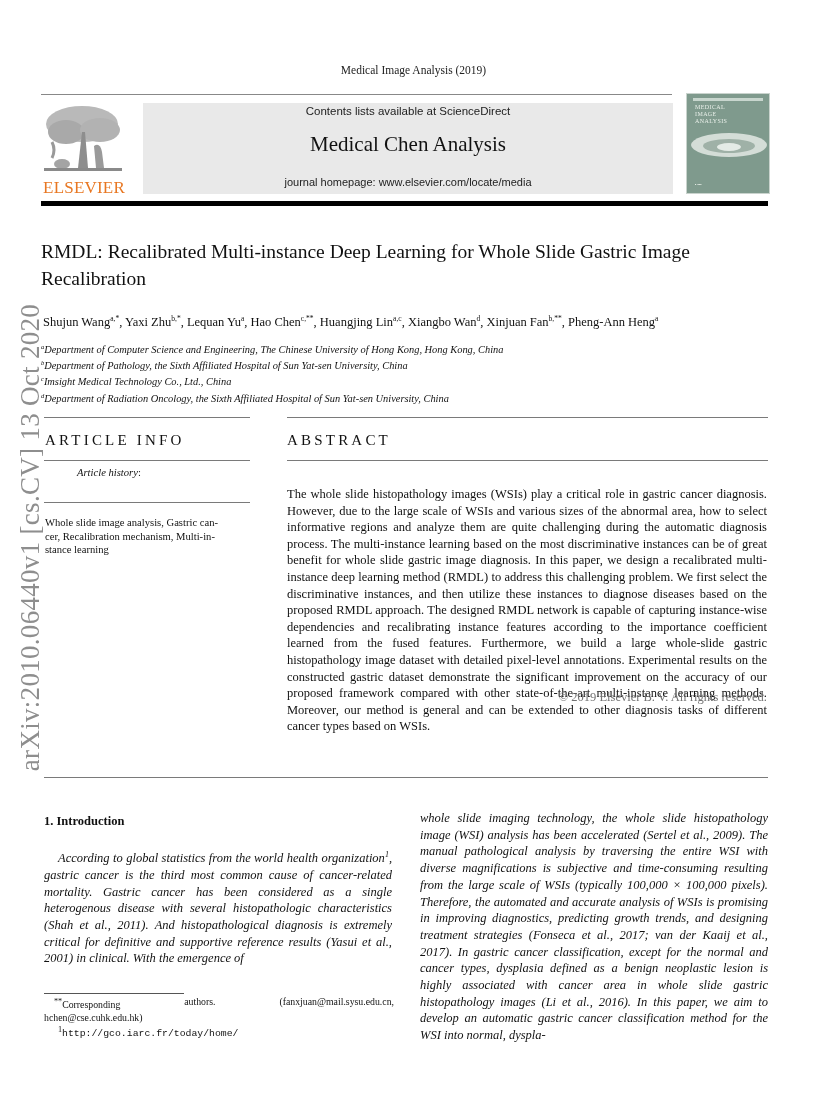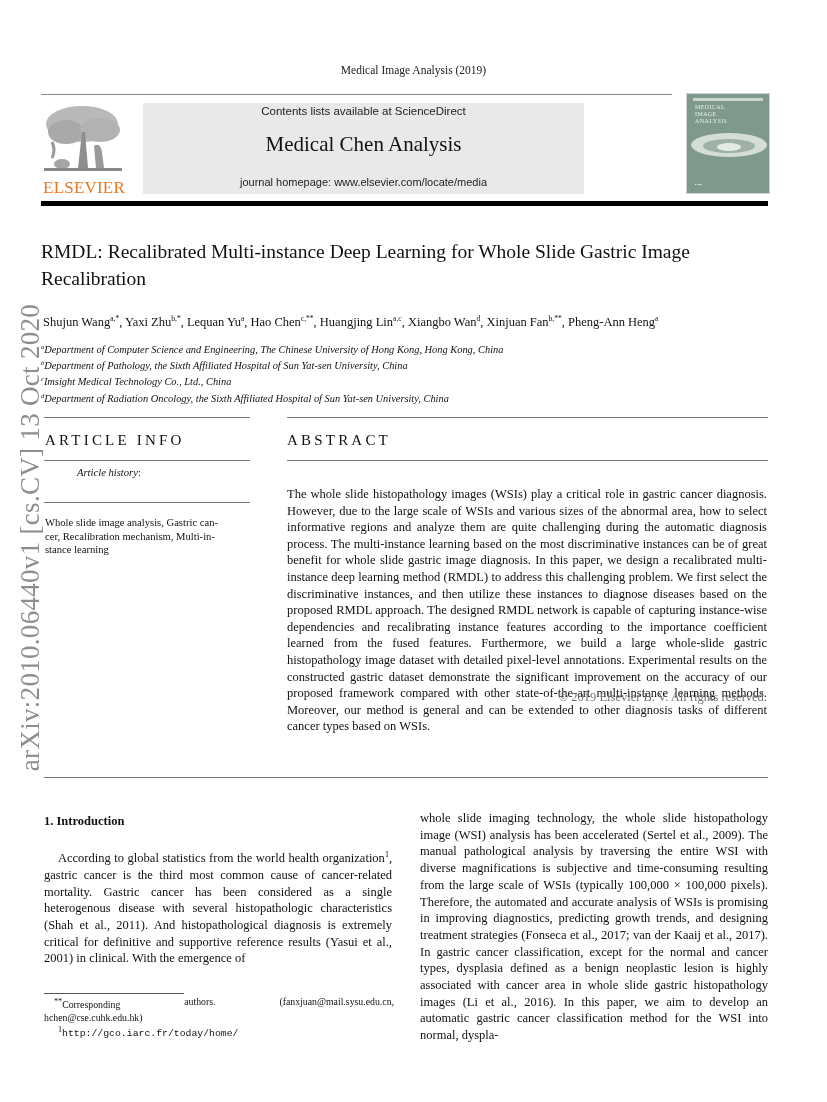--- a/index.html
+++ b/index.html
@@ -5,21 +5,21 @@
   html, body { margin:0; padding:0; background:#ffffff; }
   body { width:827px; height:1102px; position:relative; overflow:hidden;
          font-family:"Liberation Serif", "DejaVu Serif", serif; color:#1a1a1a; }
   .abs { position:absolute; }
   .running-head { top:64px; left:0; width:827px; text-align:center; font-size:11.5px; color:#222; }
   .top-rule { top:94px; left:41px; width:631px; height:1px; background:#888; }
   .logo { top:100px; left:38px; width:90px; height:98px; }
   .tree { position:absolute; left:4px; top:2px; width:82px; height:74px; }
   .elsevier-word { position:absolute; left:0; top:78px; width:92px; text-align:center;
                    font-size:17px; color:#e87722; letter-spacing:0.2px; }
-  .banner { top:103px; left:143px; width:441px; height:91px; background:#e9e9e9; }
+  .banner { top:103px; left:143px; width:530px; height:91px; background:#e9e9e9; }
   .banner-contents { position:absolute; top:2px; width:100%; text-align:center;
                      font-family:"Liberation Sans", "DejaVu Sans", sans-serif; font-size:11.5px; color:#222; }
   .banner-title { position:absolute; top:29px; width:100%; text-align:center; font-size:21px; color:#111; }
   .banner-home { position:absolute; top:73px; width:100%; text-align:center;
                  font-family:"Liberation Sans", "DejaVu Sans", sans-serif; font-size:11px; color:#222; }
   .cover { top:93px; left:686px; width:84px; height:101px; background:#7f9a8d; border:1px solid #c9d3cd; box-sizing:border-box; }
   .cover-top { position:absolute; top:4px; left:6px; right:6px; height:3px; background:#c8d6ce; }
   .cover-title { position:absolute; top:10px; left:8px; font-size:6px; line-height:7px; color:#e8efe9; letter-spacing:0.4px; }
   .cover-brain { position:absolute; top:38px; left:2px; right:2px; height:26px; }
   .cover-bottom { position:absolute; bottom:6px; left:8px; font-size:4px; color:#e8efe9; }
@@ -30,21 +30,21 @@
   .affils { top:341px; left:41px; width:700px; font-size:10.4px; line-height:12.7px; font-style:italic; color:#111; }
   .affils sup { font-size:6.5px; }
   .arxiv { left:-230px; top:522px; width:520px; transform:rotate(-90deg); transform-origin:center center;
            font-size:27px; color:#8e8e8e; letter-spacing:0.3px; text-align:center; white-space:nowrap; }
   .rule { height:1px; background:#7a7a7a; }
   .sec-head { font-size:15px; letter-spacing:3.2px; color:#111; }
   .small { font-size:10.6px; line-height:13.6px; color:#111; }
   .abstract-body { top:462px; left:287px; width:480px; font-size:12.5px; line-height:16.6px;
                    text-align:justify; color:#111;margin-top:24px; }
   .copyright { top:690px; left:287px; width:480px; text-align:right; font-size:12.5px; color:#737373; }
-  .col { font-size:12.5px; line-height:16.7px; text-align:justify; color:#111; }
+  .col { font-size:12.5px; line-height:16.7px; text-align:justify; color:#111;font-style:italic; }
   .intro-head { top:814px; left:44px; font-size:12.5px; font-weight:bold; color:#111; }
   .footnotes { top:996px; left:44px; width:350px; font-size:9.8px; line-height:12.4px; color:#111; }
   .mono { font-family:"Liberation Mono", "DejaVu Sans Mono", monospace; font-size:9.8px; }
 </style>
 </head>
 <body>
 
 <div class="abs running-head">Medical Image Analysis (2019)</div>
 <div class="abs top-rule"></div>
 

